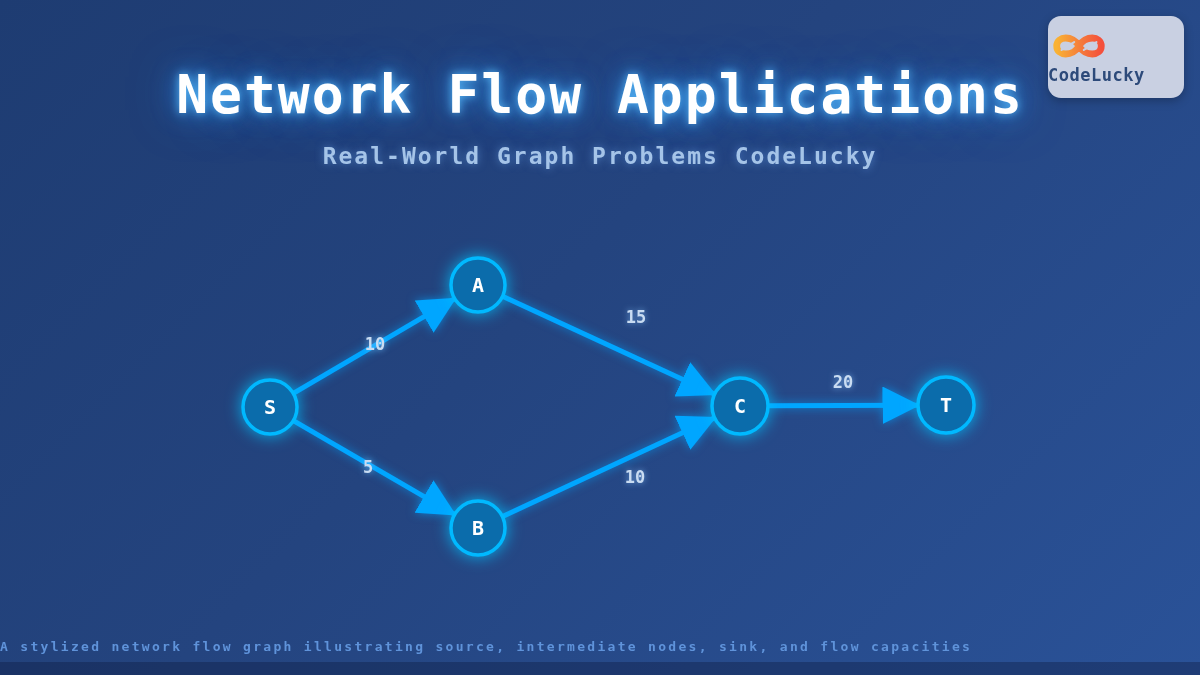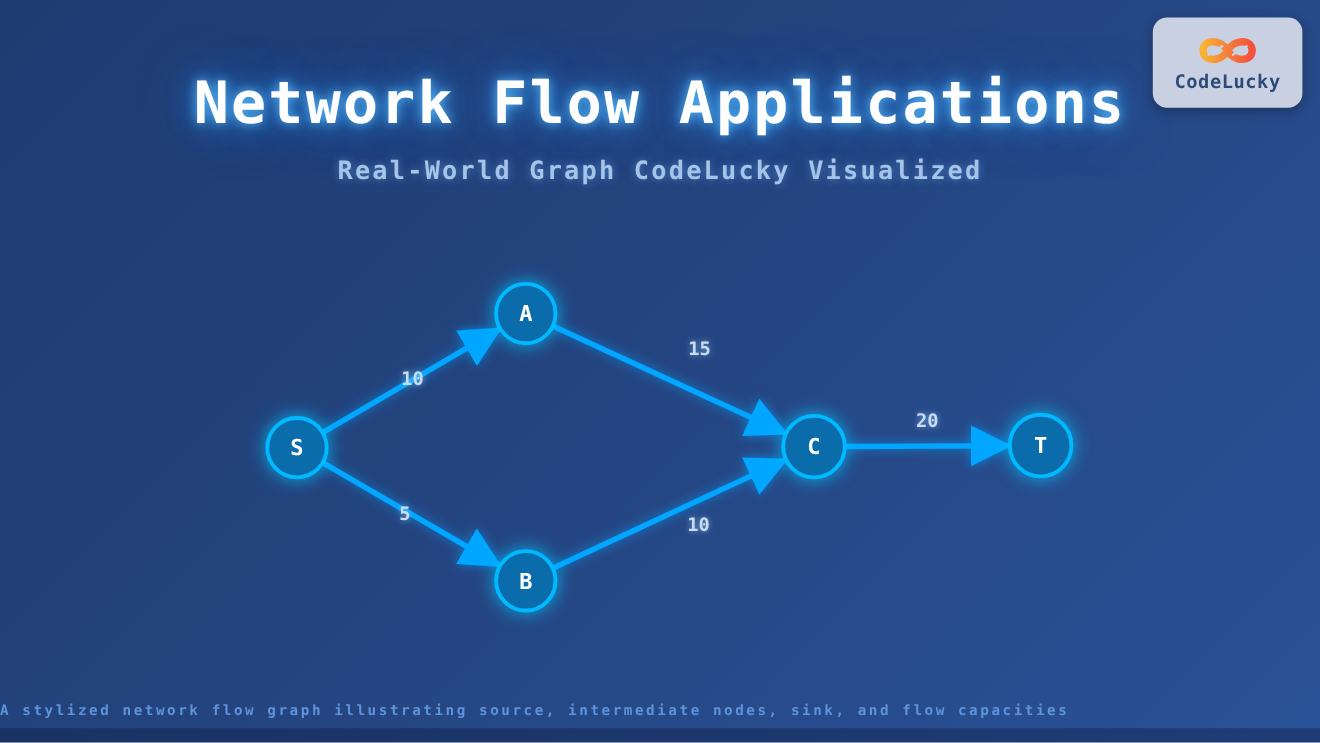--- a/index.html
+++ b/index.html
@@ -32,21 +32,21 @@
 
   
   .logo-card {
     position: absolute;
     top: 16px; left: 1048px;
     width: 136px; height: 82px;
     background: #c9d0e2;
     border-radius: 13px;
     box-shadow: 0 3px 10px rgba(0,0,0,0.25);
     display: flex; flex-direction: column;
-    align-items: center; justify-content: center;
+    align-items: flex-start; justify-content: center;
     gap: 2px;
   }
   .logo-icon { width: 62px; height: 34px; }
   .logo-text {
     font-size: 17px;
     font-weight: bold;
     color: #2d4a7a;
     letter-spacing: 0.5px;
   }
 
@@ -84,21 +84,21 @@
     background: rgba(12, 26, 64, 0.38);
   }
 </style>
 </head>
 <body>
 
 <div class="stage">
 
   <div class="header">
     <div class="title">Network Flow Applications</div>
-    <div class="subtitle">Real-World Graph CodeLucky Visualized</div>
+    <div class="subtitle">Real-World Graph Problems CodeLucky</div>
   </div>
 
   <div class="logo-card">
     <svg class="logo-icon" viewBox="0 0 64 32">
       <defs>
         <linearGradient id="logoGrad" x1="0" y1="0" x2="1" y2="0">
           <stop offset="0" stop-color="#f9b234"></stop>
           <stop offset="0.5" stop-color="#f57f3b"></stop>
           <stop offset="1" stop-color="#f4503c"></stop>
         </linearGradient>

